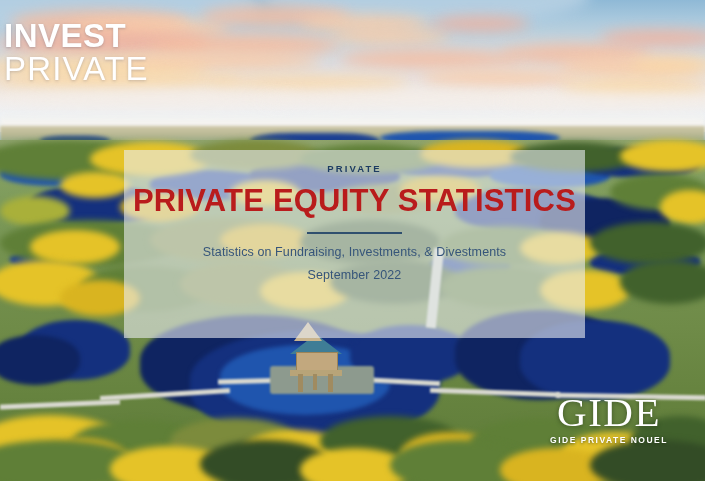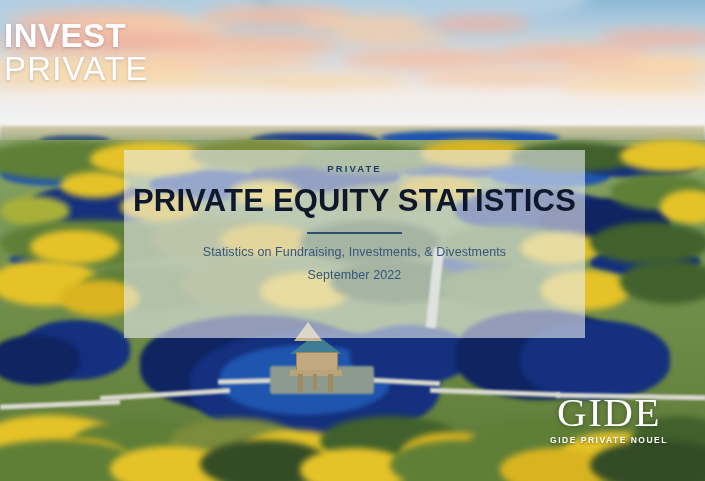--- a/index.html
+++ b/index.html
@@ -213,21 +213,21 @@
     font-weight: normal;
     color: #1c4166;
     letter-spacing: .2px;
     line-height: 1.08;
     margin: 0;
     white-space: nowrap;
   }
   .title-line2 {
     font-size: 31px;
     font-weight: bold;
-    color: #0f172a;
+    color: #b91c1c;
     letter-spacing: .2px;
     line-height: 1.12;
     margin: 1px 0 0 0;
     white-space: nowrap;
   }
   .rule {
     width: 95px;
     height: 2px;
     background: #2f4f6e;
     margin: 13px auto 11px auto;

